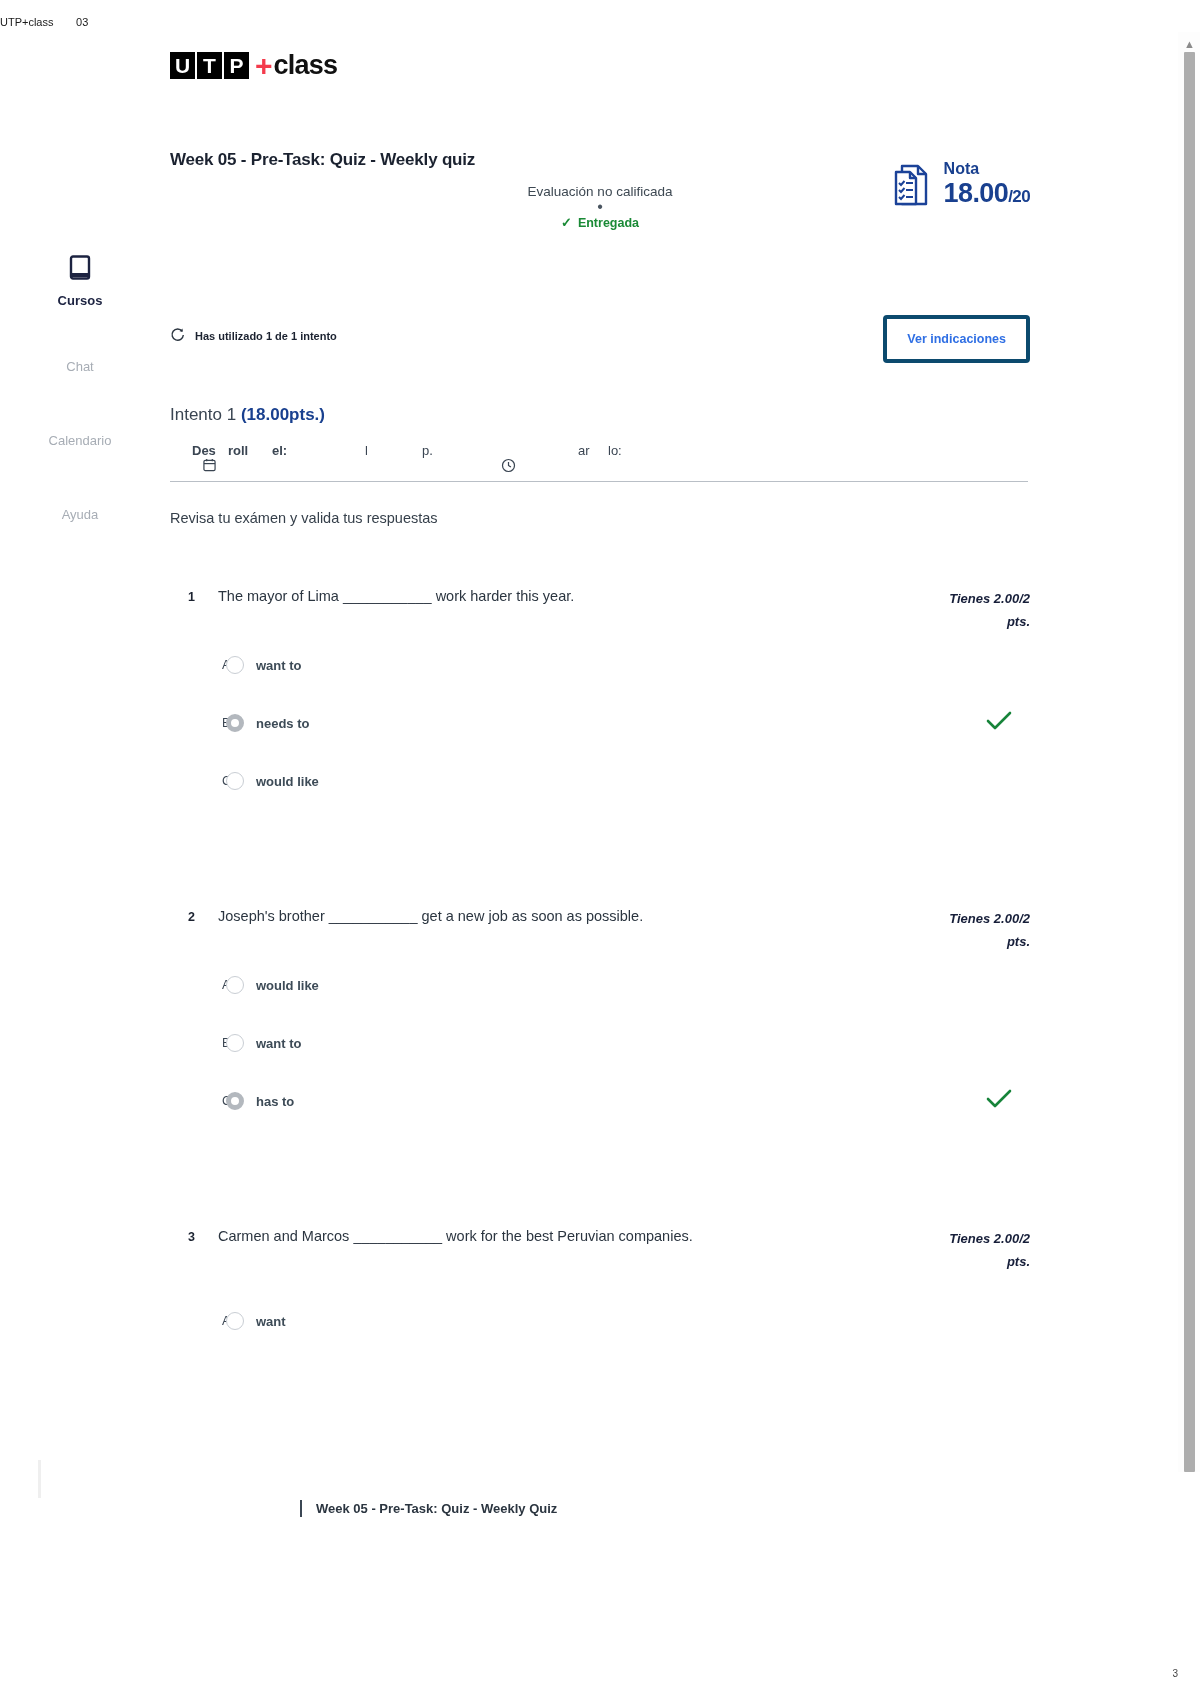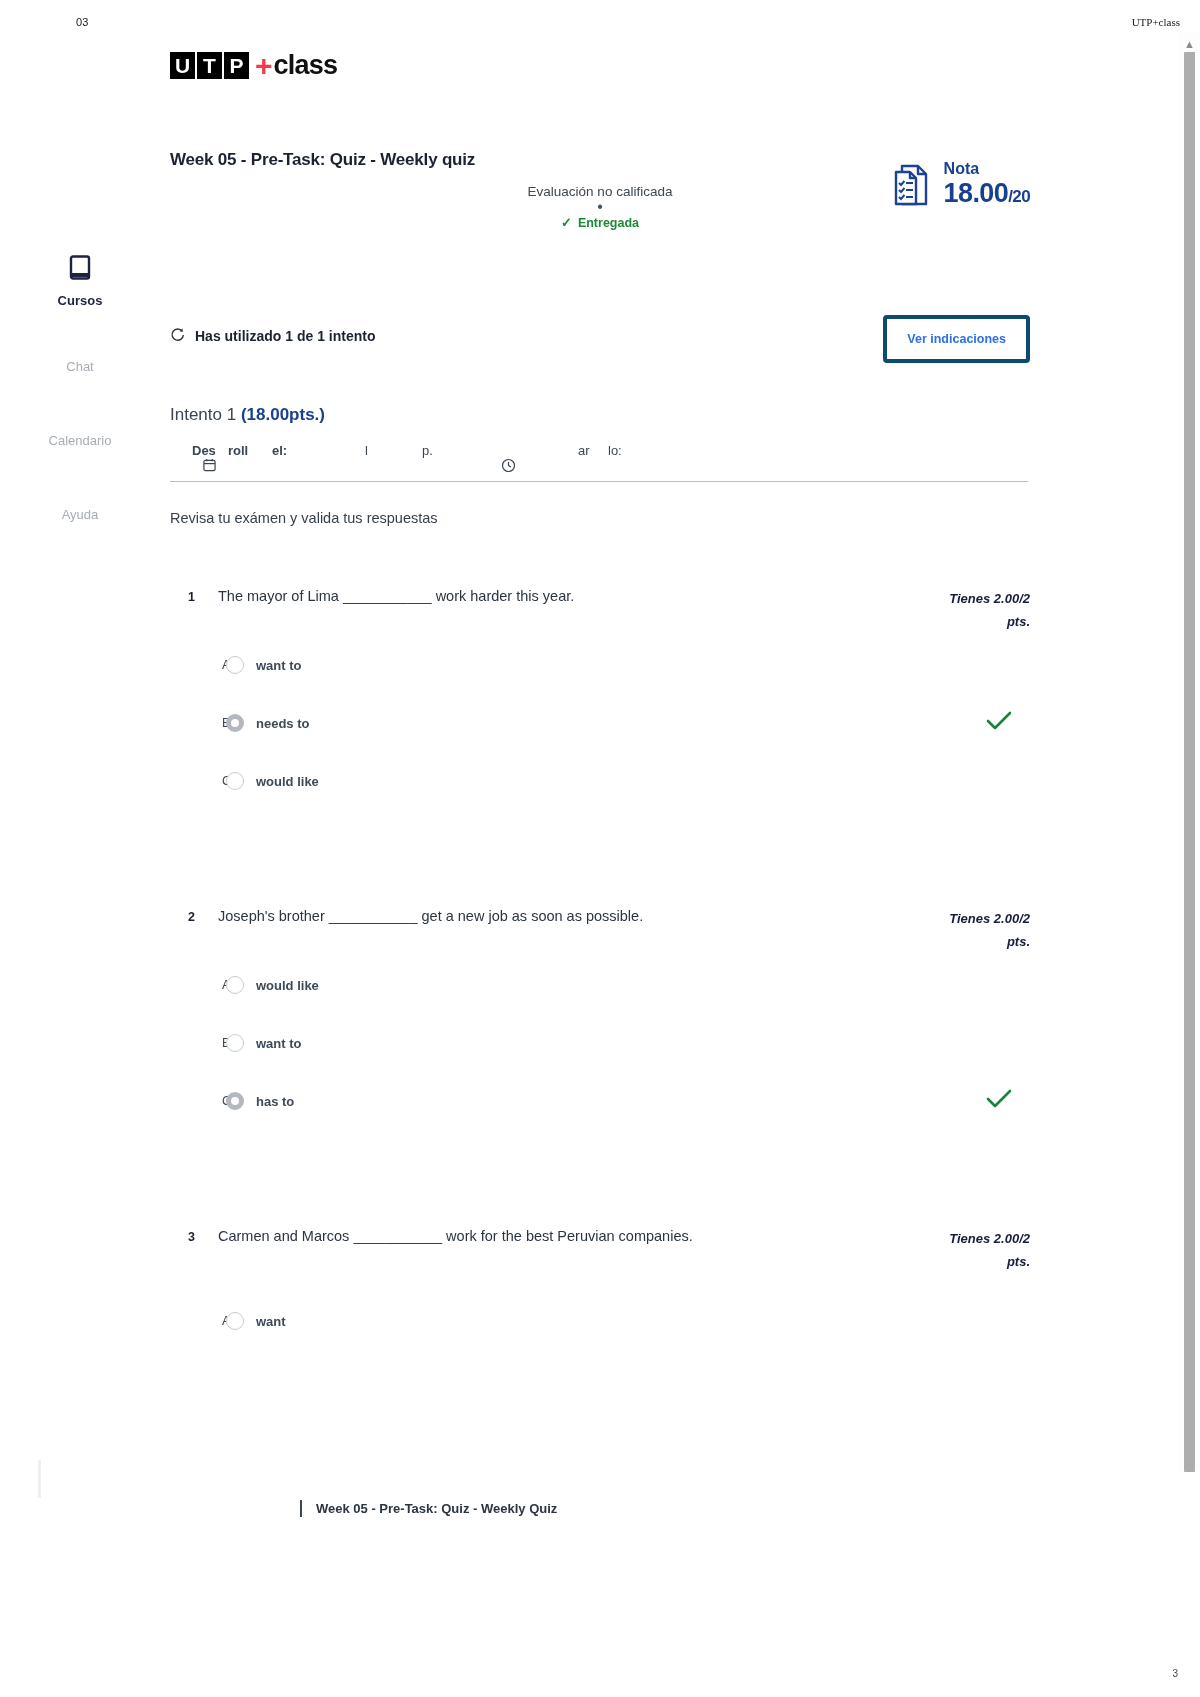--- a/index.html
+++ b/index.html
@@ -13,23 +13,22 @@
   .page { position: relative; width: 1200px; height: 1697px; background: #fff; }
 
   
   .print-head { position: absolute; top: 16px; left: 0; width: 1100px; height: 20px; }
   .print-head .ph-left {
     position: absolute; left: 76px; top: 0;
     font-size: 11px; color: #1a1a1a; letter-spacing: .2px;
   }
   .print-head .ph-center {
     position: absolute; left: 0; top: 0; width: 1200px;
-    text-align: right; font-size: 11px; color: #1a1a1a;
+    text-align: left; font-size: 11px; color: #1a1a1a;
     padding-right: 20px;
-    font-family: Liberation Serif, serif;
   }
 
   
   .logo { position: absolute; left: 170px; top: 48px; display: flex; align-items: center; height: 34px; }
   .logo .blk {
     display: inline-flex; align-items: center; justify-content: center;
     background: #000; color: #fff; font-weight: 700;
     font-size: 21px; width: 25px; height: 27px; margin-right: 2px;
     font-family: "Liberation Sans", sans-serif; line-height: 1;
   }
@@ -55,21 +54,21 @@
   .quiz-sub .entregada { color: #1a8a36; font-weight: 700; font-size: 12.5px; display: flex; align-items: center; }
   .quiz-sub .entregada .chk { margin-right: 6px; font-size: 13px; }
 
   .grade-box { position: absolute; right: 0; top: 10px; display: flex; align-items: flex-start; }
   .grade-ico { margin-right: 12px; margin-top: 2px; }
   .grade-txt .nota { font-size: 16px; font-weight: 700; color: #19408f; line-height: 1.1; }
   .grade-txt .score { font-size: 27px; font-weight: 800; color: #19408f; letter-spacing: -0.6px; line-height: 1.15; }
   .grade-txt .score .den { font-size: 17px; font-weight: 700; }
 
   .attempt-row { position: relative; margin-top: 85px; height: 46px; }
-  .attempt-left { display: flex; align-items: center; font-size: 14px; font-weight: 700; color: #1b2230; padding-top: 12px; }
+  .attempt-left { display: flex; align-items: center; font-size: 11px; font-weight: 700; color: #1b2230; padding-top: 12px; }
   .attempt-left .retry-ico { margin-right: 10px; }
   .btn-indic {
     position: absolute; right: 0; top: 0;
     border: 4px solid #0c4a6e; border-radius: 4px;
     color: #2f6fe4; background: #fff; font-weight: 700; font-size: 12.5px;
     padding: 13px 20px; cursor: pointer;
     font-family: "Liberation Sans", sans-serif;
   }
 
   .attempt-title { margin-top: 44px; font-size: 17px; color: #3a4552; font-weight: 400; }

